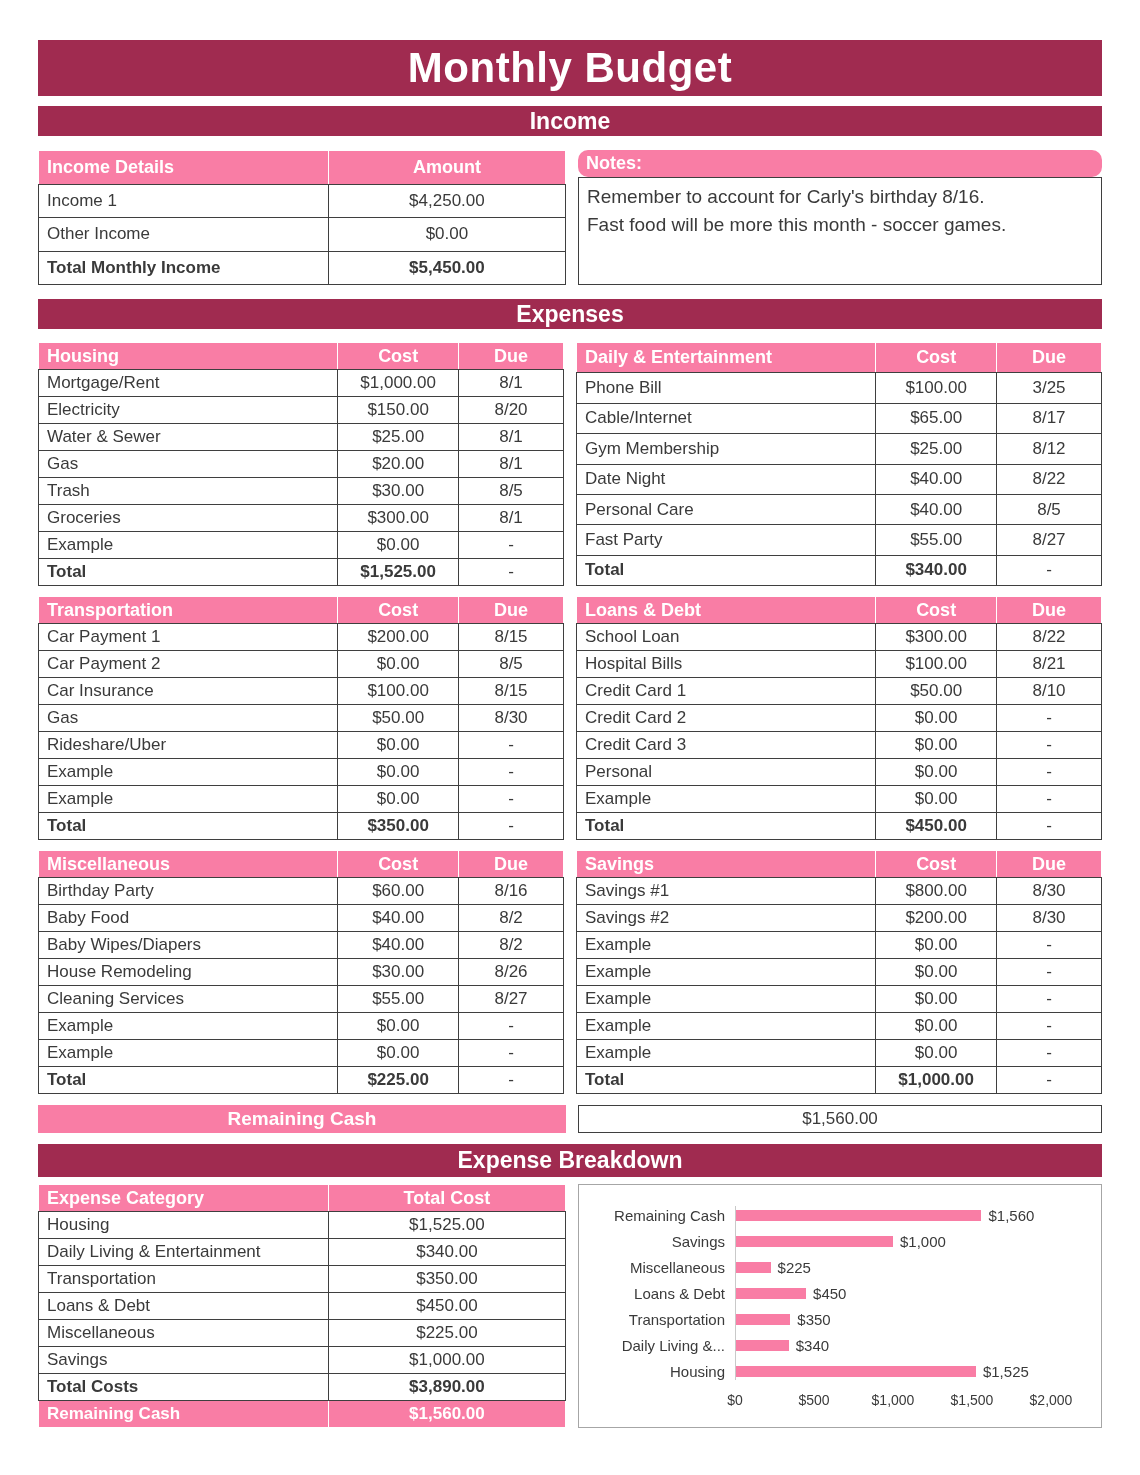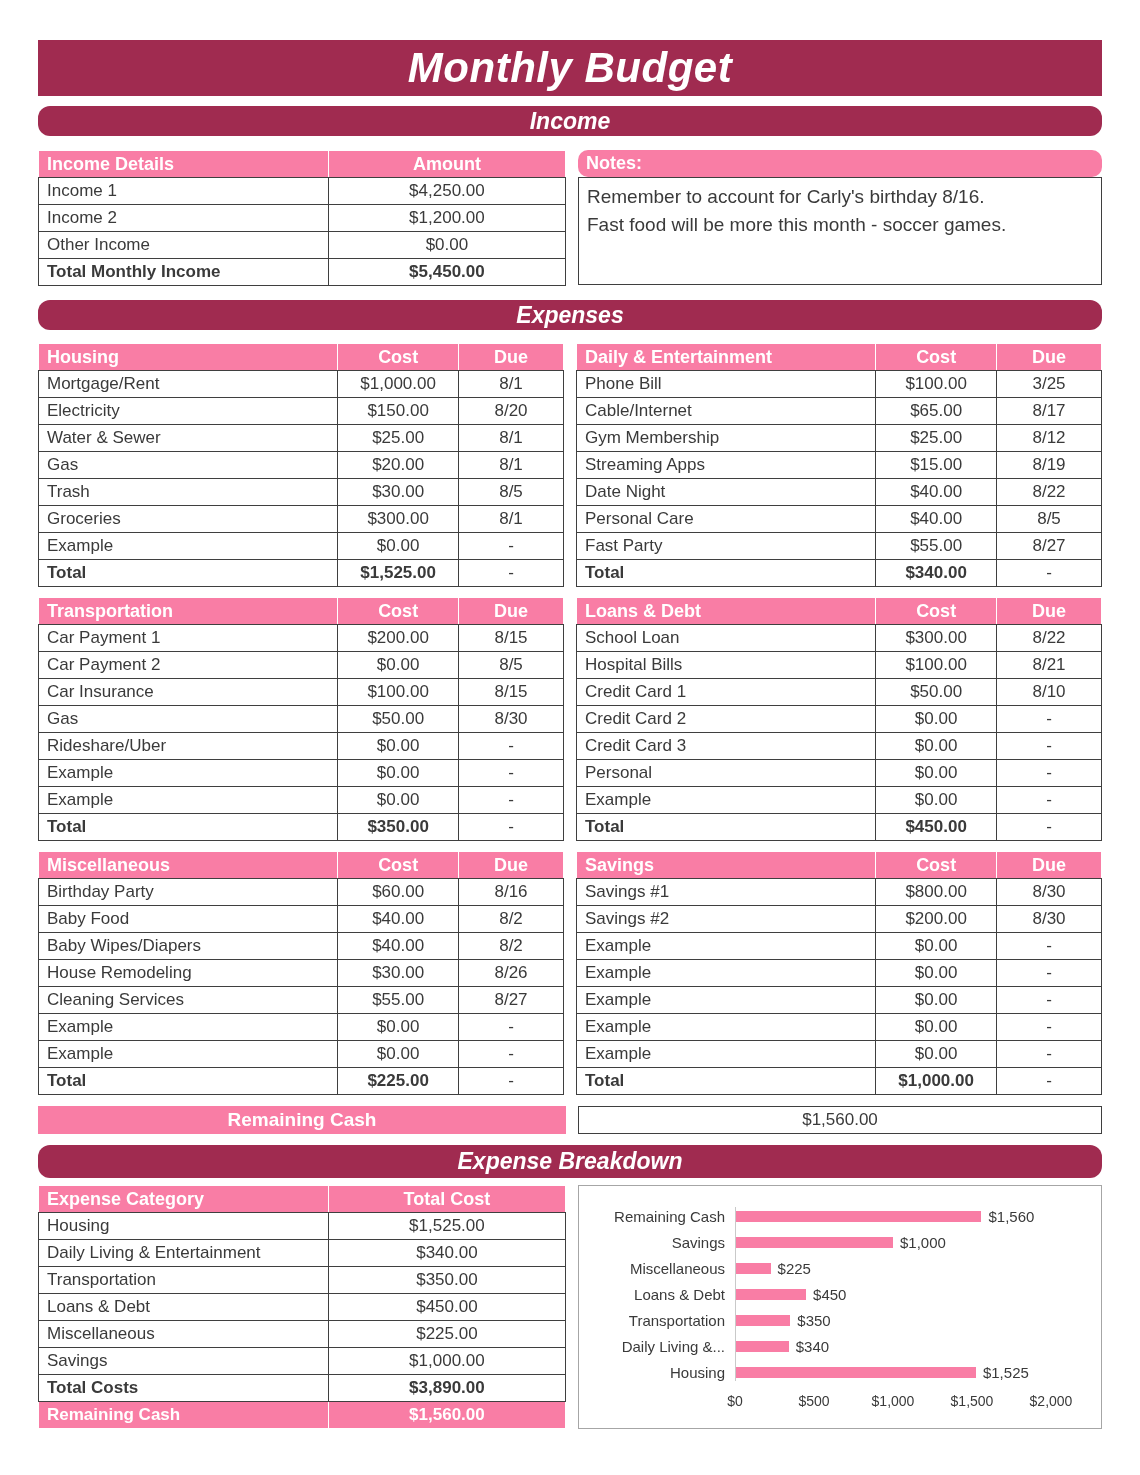--- a/index.html
+++ b/index.html
@@ -11,24 +11,24 @@
   }
   *{box-sizing:border-box;margin:0;padding:0;}
   html,body{background:#fff;}
   body{
     width:1140px;min-height:1475px;
     font-family:"Liberation Sans",sans-serif;
     color:var(--text);
   }
   .page{padding:40px 38px 30px;}
   .banner{
-    background:var(--maroon);color:#fff;text-align:center;font-weight:bold;font-style:italic;
+    background:var(--maroon);color:#fff;text-align:center;font-weight:bold;
   }
   .title-banner{font-size:42px;height:56px;line-height:56px;margin-bottom:10px;letter-spacing:.5px;}
-  .section-banner{font-size:23px;height:30px;line-height:30px;border-radius:12px;}
+  .section-banner{font-size:23px;height:30px;line-height:30px;}
   .banner-income{margin-bottom:14px;}
   .banner-expenses{margin-top:14px;margin-bottom:13px;}
   .banner-breakdown{margin-top:11px;margin-bottom:7px;height:33px;line-height:33px;}
 
   .two-col{display:flex;gap:12px;align-items:stretch;}
 
   table.grid-table{border-collapse:collapse;table-layout:fixed;padding-left:16px;}
   .col-fixed{flex:0 0 528px;width:528px;}
   .col-flex{flex:1;min-width:0;}
   td{
@@ -109,24 +109,20 @@
           <col style="width:45%">
         </colgroup>
       <tbody>
           <tr class="head">
             <td class="left">Income Details</td>
             <td>Amount</td>
           </tr>
           <tr>
             <td class="left">Income 1</td>
             <td>$4,250.00</td>
-          </tr>
-          <tr>
-            <td class="left">Income 2</td>
-            <td>$1,200.00</td>
           </tr>
           <tr>
             <td class="left">Other Income</td>
             <td>$0.00</td>
           </tr>
           <tr>
             <td class="left bold">Total Monthly Income</td>
             <td class="bold">$5,450.00</td>
           </tr>
         </tbody>
@@ -217,25 +213,20 @@
             </tr>
             <tr>
               <td class="left">Cable/Internet</td>
               <td>$65.00</td>
               <td>8/17</td>
             </tr>
             <tr>
               <td class="left">Gym Membership</td>
               <td>$25.00</td>
               <td>8/12</td>
-            </tr>
-            <tr>
-              <td class="left">Streaming Apps</td>
-              <td>$15.00</td>
-              <td>8/19</td>
             </tr>
             <tr>
               <td class="left">Date Night</td>
               <td>$40.00</td>
               <td>8/22</td>
             </tr>
             <tr>
               <td class="left">Personal Care</td>
               <td>$40.00</td>
               <td>8/5</td>

